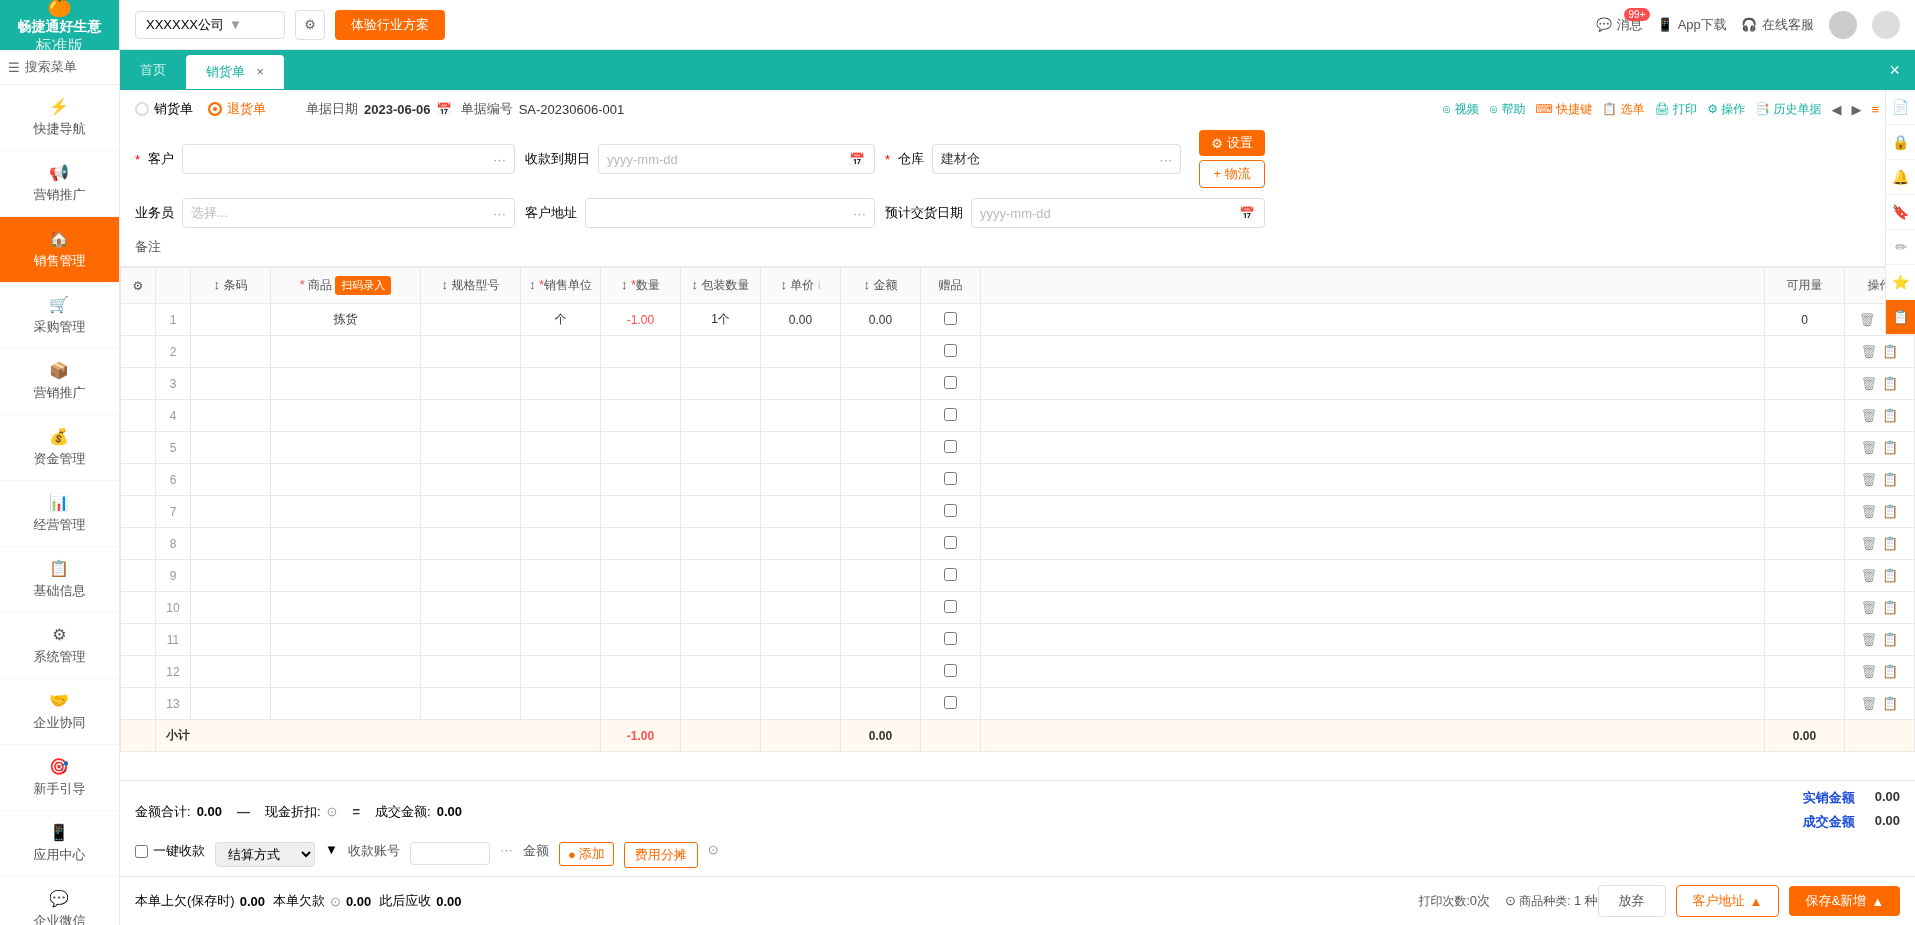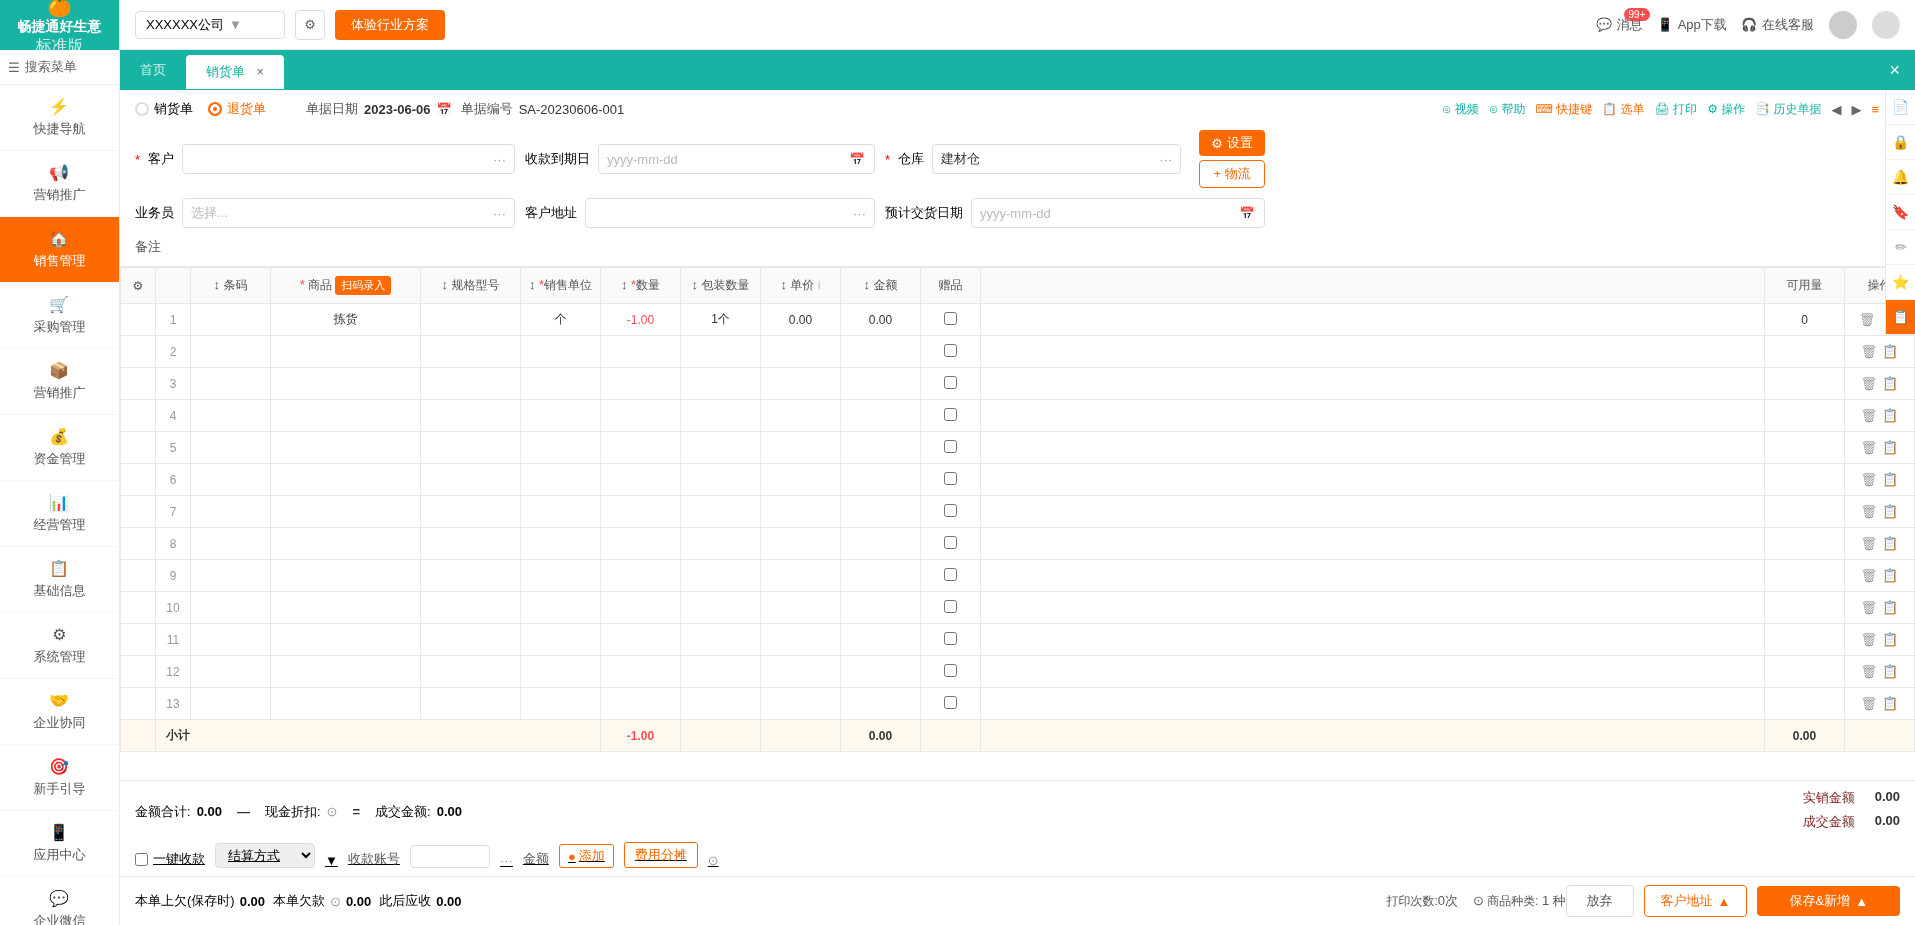--- a/index.html
+++ b/index.html
@@ -78,43 +78,43 @@
     .col-ops { width: 70px; }
     
     .negative { color: #ff4d4f; }
     .scan-btn { background: #ff6a00; color: white; border: none; border-radius: 3px; padding: 2px 6px; cursor: pointer; font-size: 11px; }
     .subtotal-row { background: #fff9f0; font-weight: bold; }
     
     
     .bottom-summary { background: white; padding: 8px 15px; border-top: 1px solid #e8e8e8; }
     .summary-row { display: flex; align-items: center; gap: 15px; margin-bottom: 8px; }
     .summary-item { display: flex; align-items: center; gap: 6px; }
-    .payment-row { display: flex; align-items: flex-end; gap: 10px; text-decoration: underline; }
+    .payment-row { display: flex; align-items: flex-start; gap: 10px; }
     .checkbox-label { display: flex; align-items: center; gap: 5px; cursor: pointer; }
     .select-box { border: 1px solid #ddd; border-radius: 4px; padding: 3px 8px; min-width: 100px; }
     .payment-input { border: 1px solid #ddd; border-radius: 4px; padding: 3px 8px; width: 80px; }
     .add-btn { background: white; border: 1px solid #ff6a00; color: #ff6a00; border-radius: 3px; padding: 2px 8px; cursor: pointer; font-size: 12px; display: flex; align-items: center; gap: 3px; }
     .expense-btn { border: 1px solid #ff6a00; color: #ff6a00; border-radius: 3px; padding: 3px 10px; cursor: pointer; background: white; }
     .help-icon { color: #999; cursor: pointer; }
     
     
     .footer-bar { background: white; padding: 8px 15px; border-top: 1px solid #e8e8e8; display: flex; align-items: center; }
     .footer-stats { display: flex; align-items: center; gap: 8px; flex: 1; }
     .footer-stat { display: flex; align-items: center; gap: 5px; font-size: 12px; }
     .footer-actions { display: flex; align-items: center; gap: 10px; margin-left: auto; }
     .discard-btn { border: 1px solid #ddd; border-radius: 4px; padding: 6px 20px; cursor: pointer; background: white; color: #555; }
     .save-draft-btn { border: 1px solid #ff6a00; color: #ff6a00; border-radius: 4px; padding: 6px 16px; cursor: pointer; background: white; display: flex; align-items: center; gap: 5px; }
-    .save-new-btn { background: #ff6a00; color: white; border: none; border-radius: 4px; padding: 6px 32px; cursor: pointer; display: flex; align-items: center; gap: 5px; }
+    .save-new-btn { background: #ff6a00; color: white; border: none; border-radius: 4px; padding: 6px 16px; cursor: pointer; display: flex; align-items: center; gap: 5px; }
     
     
     .right-panel { position: fixed; right: 0; top: 90px; width: 30px; display: flex; flex-direction: column; background: white; border-left: 1px solid #e8e8e8; z-index: 50; }
     .right-panel-item { width: 30px; height: 35px; display: flex; align-items: center; justify-content: center; cursor: pointer; color: #999; border-bottom: 1px solid #f0f0f0; font-size: 14px; }
     .right-panel-item.orange-bg { background: #ff6a00; color: white; }
     .amount-row { display: flex; justify-content: space-between; gap: 20px; font-size: 12px; margin-bottom: 3px; }
-    .amount-label { color: #7f1d1d; }
+    .amount-label { color: #1d4ed8; font-weight: bold; }
     .amount-value { font-weight: bold; color: #333; }
 
     .table-wrapper { overflow-x: auto; flex: 1; display: flex; flex-direction: column; }
     
     .th-required { color: #ff4d4f; }
     
     .info-icon { color: #bbb; font-size: 11px; cursor: pointer; }
     
     .minus-line { color: #333; font-weight: bold; }
     

